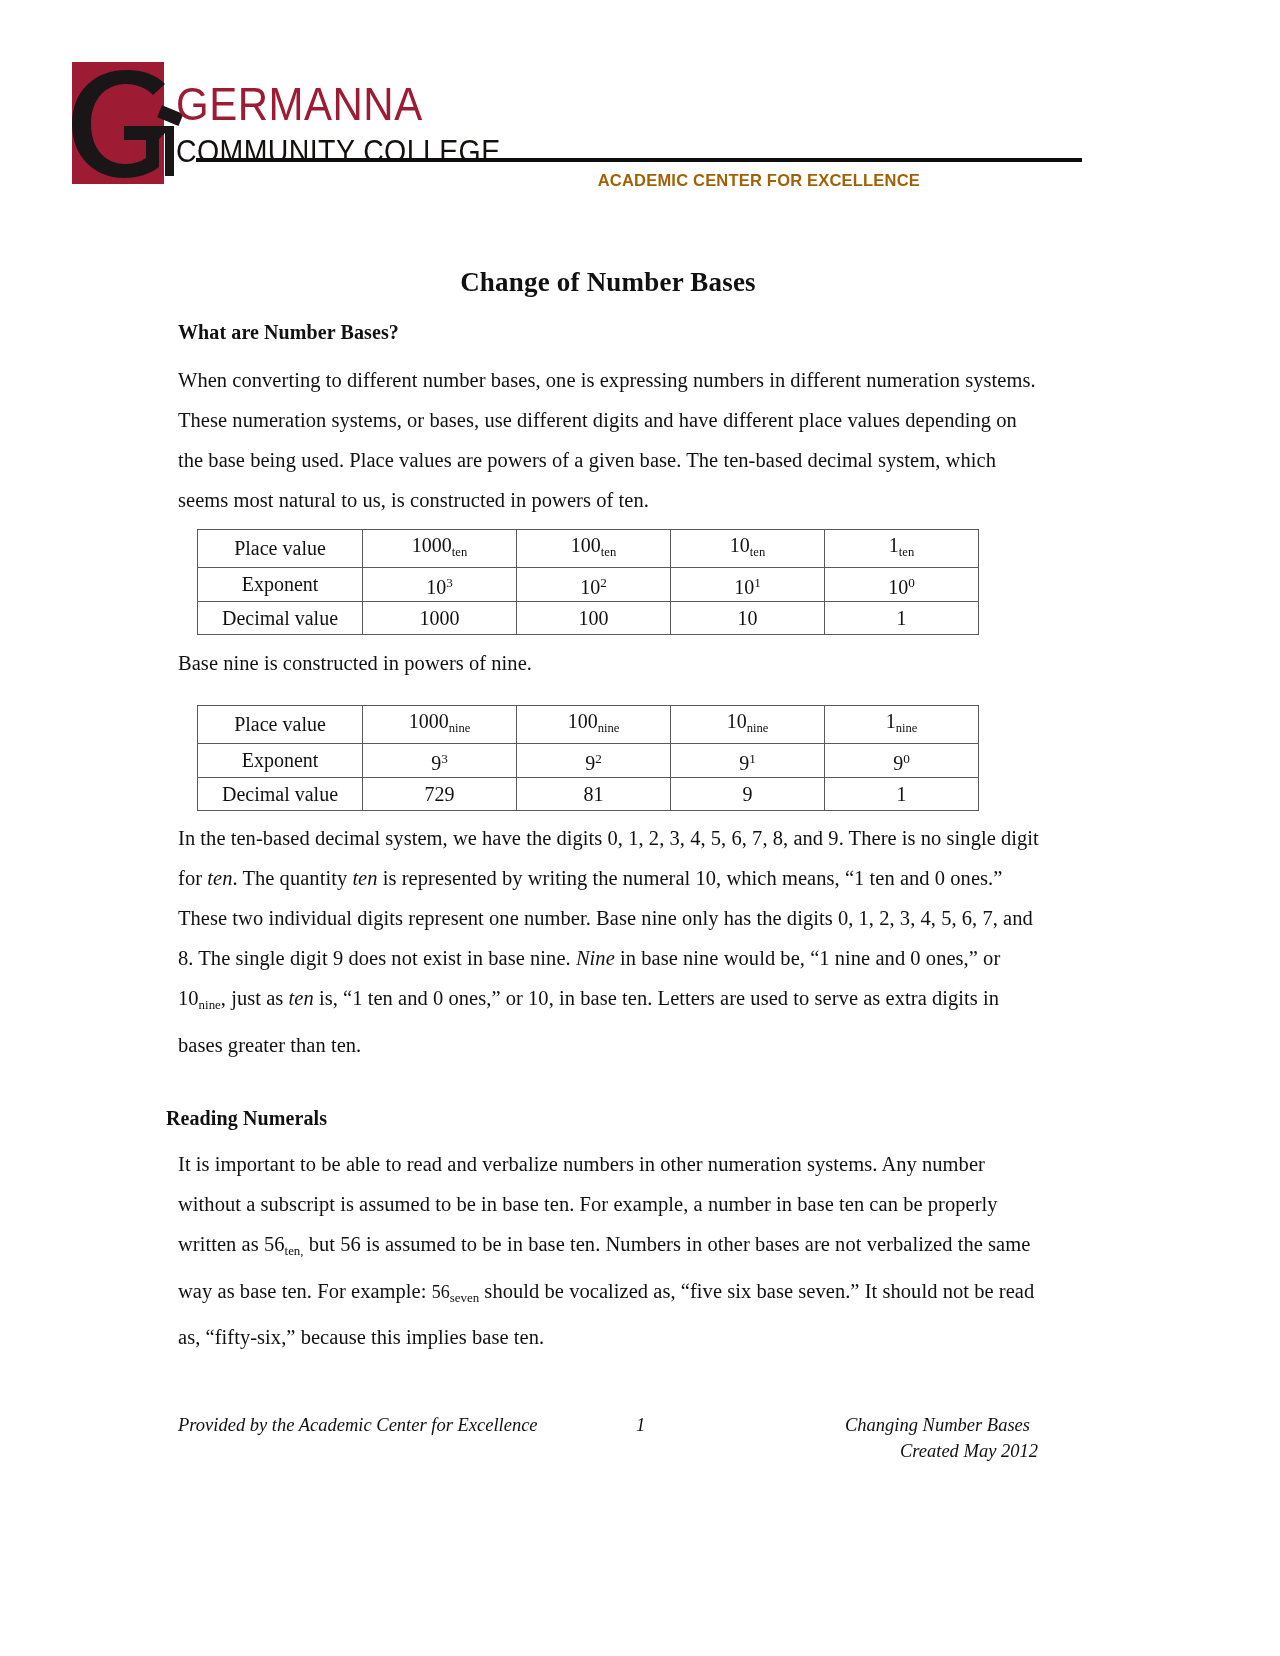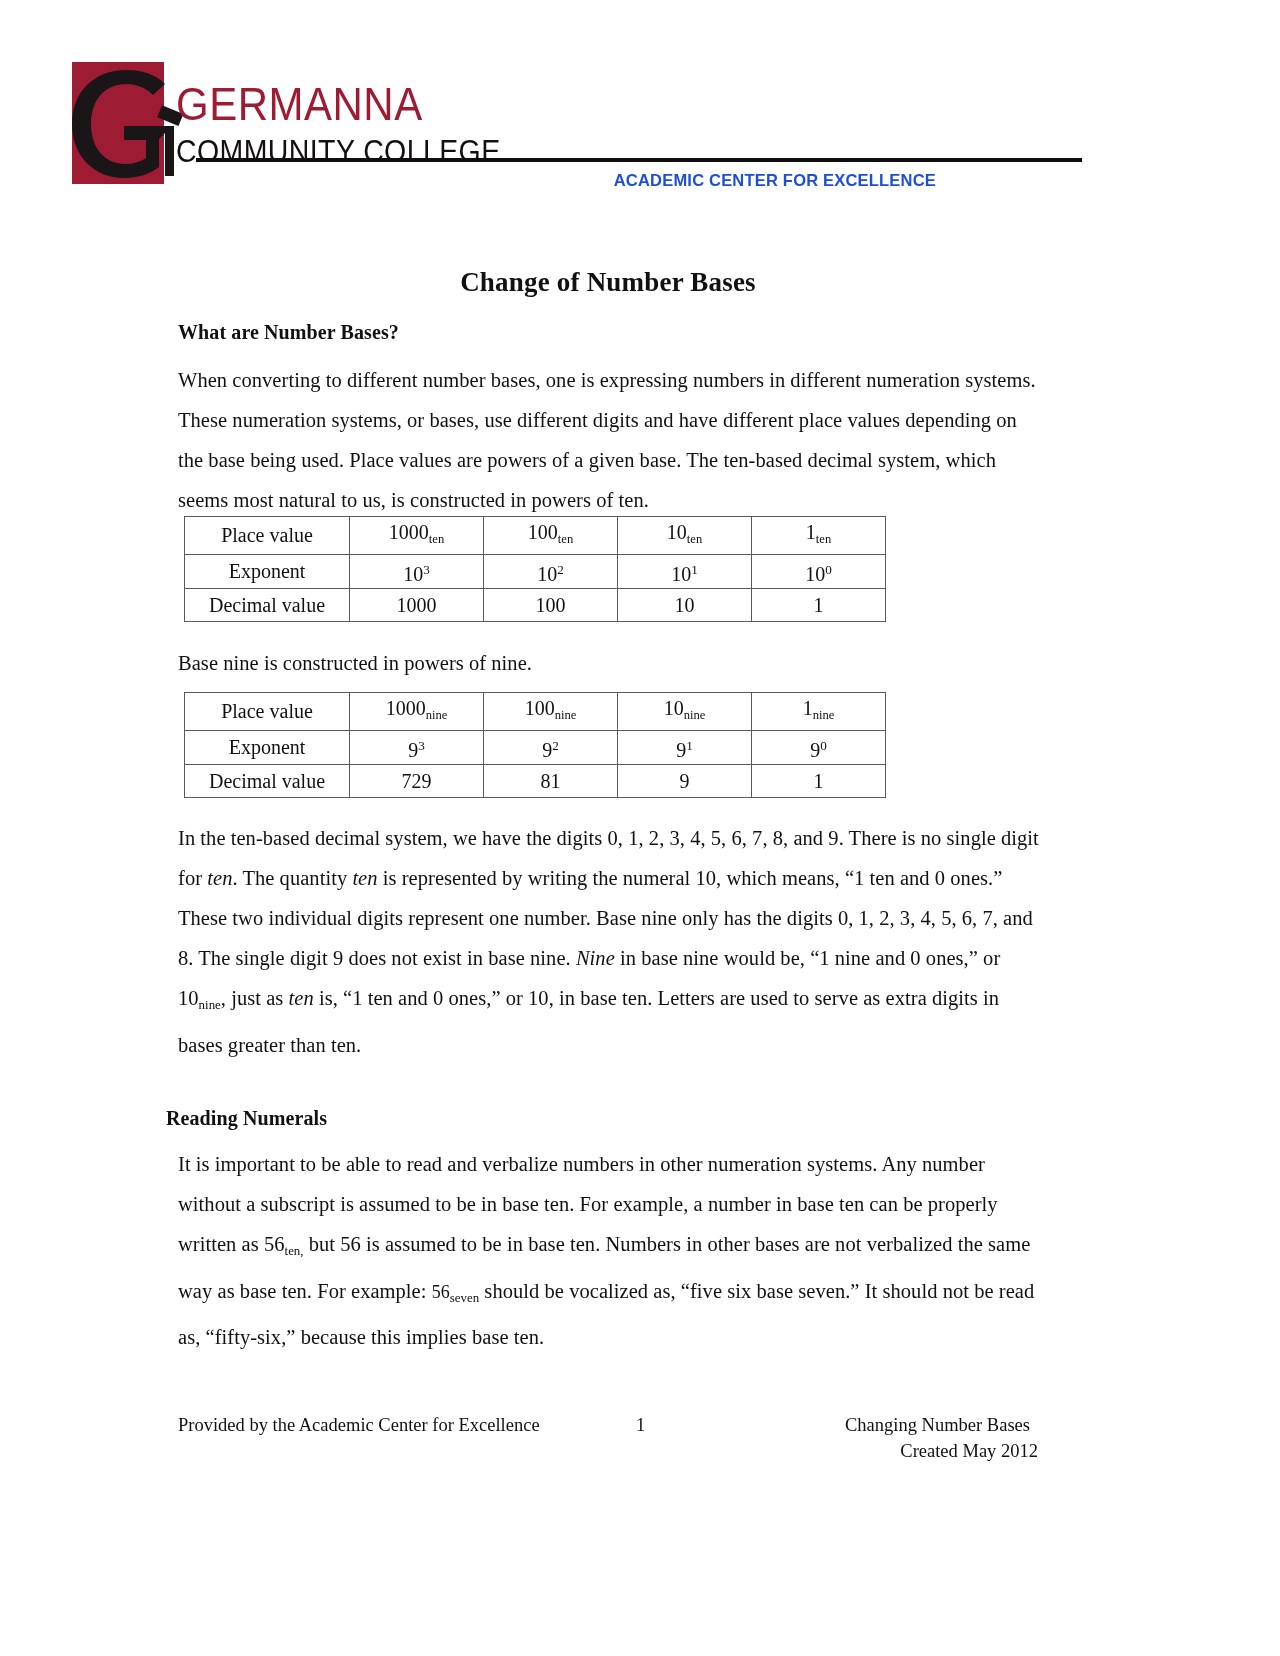--- a/index.html
+++ b/index.html
@@ -87,27 +87,27 @@
     left: 196px;
     top: 158px;
     width: 886px;
     height: 0;
     border-top: 3px solid #0e0e0e;
     border-bottom: 1px solid #0e0e0e;
     box-sizing: content-box;
   }
   .ace-line {
     position: absolute;
-    right: 196px;
+    right: 212px;
     top: 171px;
     font-family: "Liberation Sans", "DejaVu Sans", sans-serif;
     font-size: 16.5px;
     font-weight: bold;
     letter-spacing: 0.2px;
-    color: #1d4ed8;
+    color: #a16207;
     white-space: nowrap;
   }
   .doc-title {
     font-size: 27px;
     font-weight: bold;
     text-align: center;
     letter-spacing: 0.2px;
     margin: 0 0 22px 0;
     line-height: 32px;
   }
@@ -133,23 +133,23 @@
   .sup {
     font-size: 0.66em;
     vertical-align: 0.52em;
   }
   em { font-style: italic; }
   .big56 { font-size: 18px; }
 
   
   table.bt {
     border-collapse: collapse;
-    width: 702px;
+    width: 782px;
     table-layout: fixed;
-    margin: 4px;
+    margin: 17px;
     border-radius: 11px;
   }
   table.bt td {
     border: 1.6px solid #5a5a5a;
     font-size: 20px;
     text-align: center;
     height: 30px;
     padding: 1px 2px;
     line-height: 28px;
   }
@@ -164,20 +164,21 @@
   .block-mid     { position: absolute; left: 178px; top: 818px; width: 862px; }
   .block-reading-head { position: absolute; left: 166px; top: 1106px; width: 860px; }
   .block-reading { position: absolute; left: 178px; top: 1144px; width: 864px; }
 
   
   .footer {
     position: absolute;
     left: 178px;
     top: 1412px;
     width: 860px;
+    font-style: italic;
     font-size: 18.5px;
     line-height: 26px;
   }
   .footer-row {
     position: relative;
     height: 26px;
   }
   .footer-left  { position: absolute; left: 0;    top: 0; white-space: nowrap; }
   .footer-page  { position: absolute; left: 458px; top: 0; }
   .footer-right { position: absolute; right: 8px;   top: 0; white-space: nowrap; }

